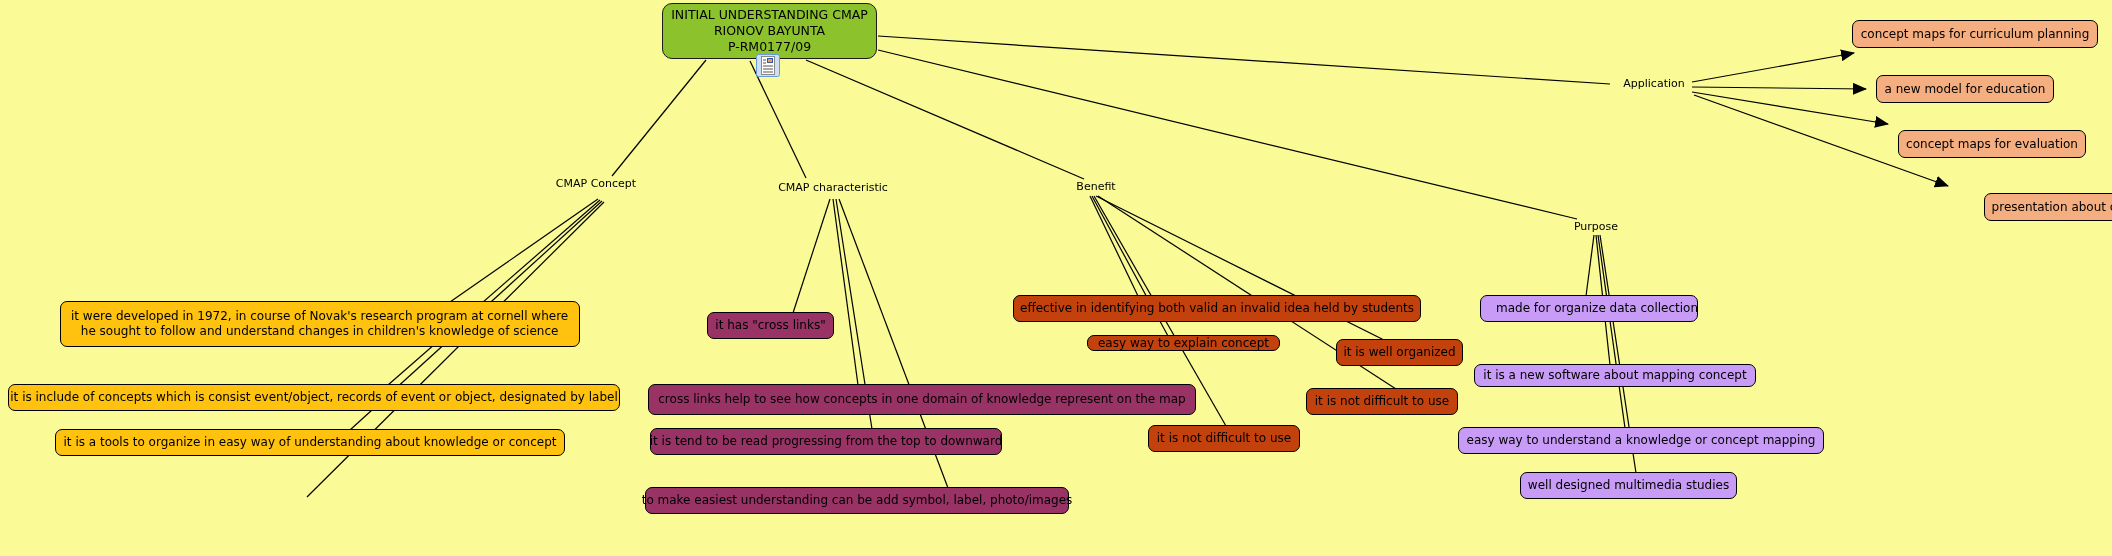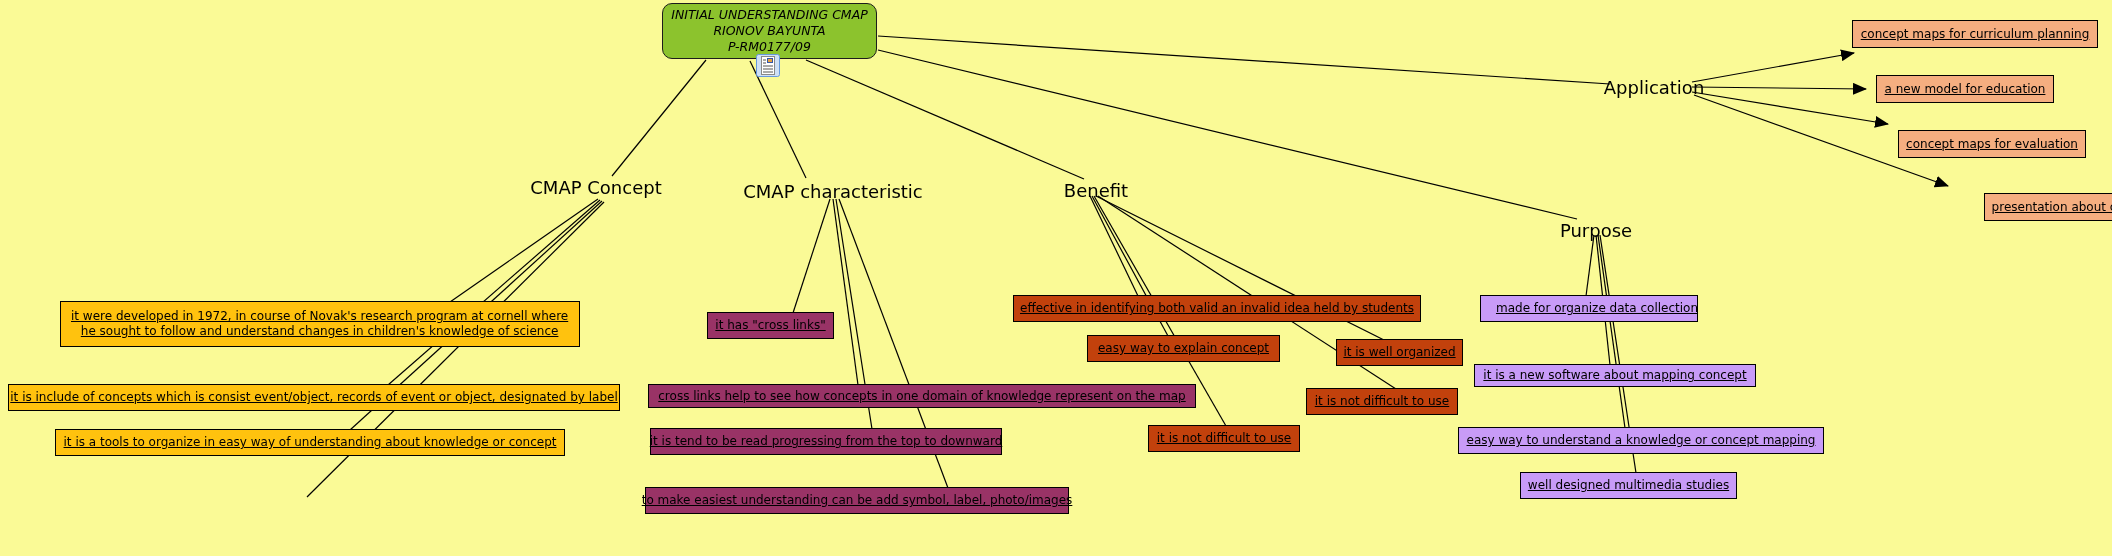--- a/index.html
+++ b/index.html
@@ -14,66 +14,64 @@
   #edge-layer {
     position: absolute;
     left: 0;
     top: 0;
     z-index: 1;
   }
   .node {
     position: absolute;
     box-sizing: border-box;
     border: 1.5px solid #000;
-    border-radius: 0;
+    border-radius: 7px;
     display: flex;
     align-items: center;
     justify-content: center;
     font-size: 12px;
     line-height: 15px;
     color: #000;
     white-space: nowrap;
     padding: 0 8px;
     z-index: 2;
-    text-decoration: underline;
   }
   .node.multiline {
     white-space: pre-wrap;
     justify-content: flex-start;
     text-align: center;
     padding: 4px 10px;
   }
   .group-concept        { background: #FFC20E; }
   .group-characteristic { background: #993366; }
   .group-benefit        { background: #c2410c; }
   .group-purpose        { background: #C89BF7; }
   .group-application    { background: #F5AE80; }
   .link-label {
     position: absolute;
     transform: translateX(-50%);
-    font-size: 18px;
+    font-size: 11px;
     color: #000;
     white-space: nowrap;
     z-index: 2;
   }
   #root-node {
     position: absolute;
     box-sizing: border-box;
     border: 1.5px solid #1c1c1c;
     border-radius: 10px;
     display: flex;
     flex-direction: column;
     align-items: center;
     justify-content: center;
     font-size: 12.5px;
     line-height: 16px;
     color: #000;
     text-align: center;
     z-index: 2;
-    font-style: italic;
   }
   #resource-icon {
     position: absolute;
     z-index: 3;
     cursor: pointer;
   }
 </style>
 </head>
 <body style="background: rgb(250, 250, 150);">
 
@@ -132,25 +130,25 @@
 <div class="link-label" style="left: 596px; top: 177px;">CMAP Concept</div>
     <div class="link-label" style="left: 833px; top: 181px;">CMAP characteristic</div>
     <div class="link-label" style="left: 1096px; top: 180px;">Benefit</div>
     <div class="link-label" style="left: 1654px; top: 77px;">Application</div>
     <div class="link-label" style="left: 1596px; top: 220px;">Purpose</div>
     <div class="node group-concept multiline" style="left: 60px; top: 301px; width: 520px; height: 46px;">it were developed in 1972, in course of Novak's research program at cornell where
 he sought to follow and understand changes in children's knowledge of science</div>
     <div class="node group-concept" style="left: 8px; top: 384px; width: 612px; height: 27px;">it is include of concepts which is consist event/object, records of event or object, designated by label</div>
     <div class="node group-concept" style="left: 55px; top: 429px; width: 510px; height: 27px;">it is a tools to organize in easy way of understanding about knowledge or concept</div>
     <div class="node group-characteristic" style="left: 707px; top: 312px; width: 127px; height: 27px;">it has "cross links"</div>
-    <div class="node group-characteristic" style="left: 648px; top: 384px; width: 548px; height: 24px;">cross links help to see how concepts in one domain of knowledge represent on the map</div>
+    <div class="node group-characteristic" style="left: 648px; top: 384px; width: 548px; height: 31px;">cross links help to see how concepts in one domain of knowledge represent on the map</div>
     <div class="node group-characteristic" style="left: 650px; top: 428px; width: 352px; height: 27px;">it is tend to be read progressing from the top to downward</div>
     <div class="node group-characteristic" style="left: 645px; top: 487px; width: 424px; height: 27px;">to make easiest understanding can be add symbol, label, photo/images</div>
     <div class="node group-benefit" style="left: 1013px; top: 295px; width: 408px; height: 27px;">effective in identifying both valid an invalid idea held by students</div>
-    <div class="node group-benefit" style="left: 1087px; top: 335px; width: 193px; height: 27px;">easy way to explain concept</div>
+    <div class="node group-benefit" style="left: 1087px; top: 335px; width: 193px; height: 16px;">easy way to explain concept</div>
     <div class="node group-benefit" style="left: 1336px; top: 339px; width: 127px; height: 27px;">it is well organized</div>
     <div class="node group-benefit" style="left: 1306px; top: 388px; width: 152px; height: 27px;">it is not difficult to use</div>
     <div class="node group-benefit" style="left: 1148px; top: 425px; width: 152px; height: 27px;">it is not difficult to use</div>
     <div class="node group-purpose" style="left: 1480px; top: 295px; width: 218px; height: 27px; padding-left: 24px;">made for organize data collection</div>
     <div class="node group-purpose" style="left: 1474px; top: 364px; width: 282px; height: 23px;">it is a new software about mapping concept</div>
     <div class="node group-purpose" style="left: 1458px; top: 427px; width: 366px; height: 27px;">easy way to understand a knowledge or concept mapping</div>
     <div class="node group-purpose" style="left: 1520px; top: 472px; width: 217px; height: 27px;">well designed multimedia studies</div>
     <div class="node group-application" style="left: 1852px; top: 20px; width: 246px; height: 28px;">concept maps for curriculum planning</div>
     <div class="node group-application" style="left: 1876px; top: 75px; width: 178px; height: 28px;">a new model for education</div>
     <div class="node group-application" style="left: 1898px; top: 130px; width: 188px; height: 28px;">concept maps for evaluation</div>

